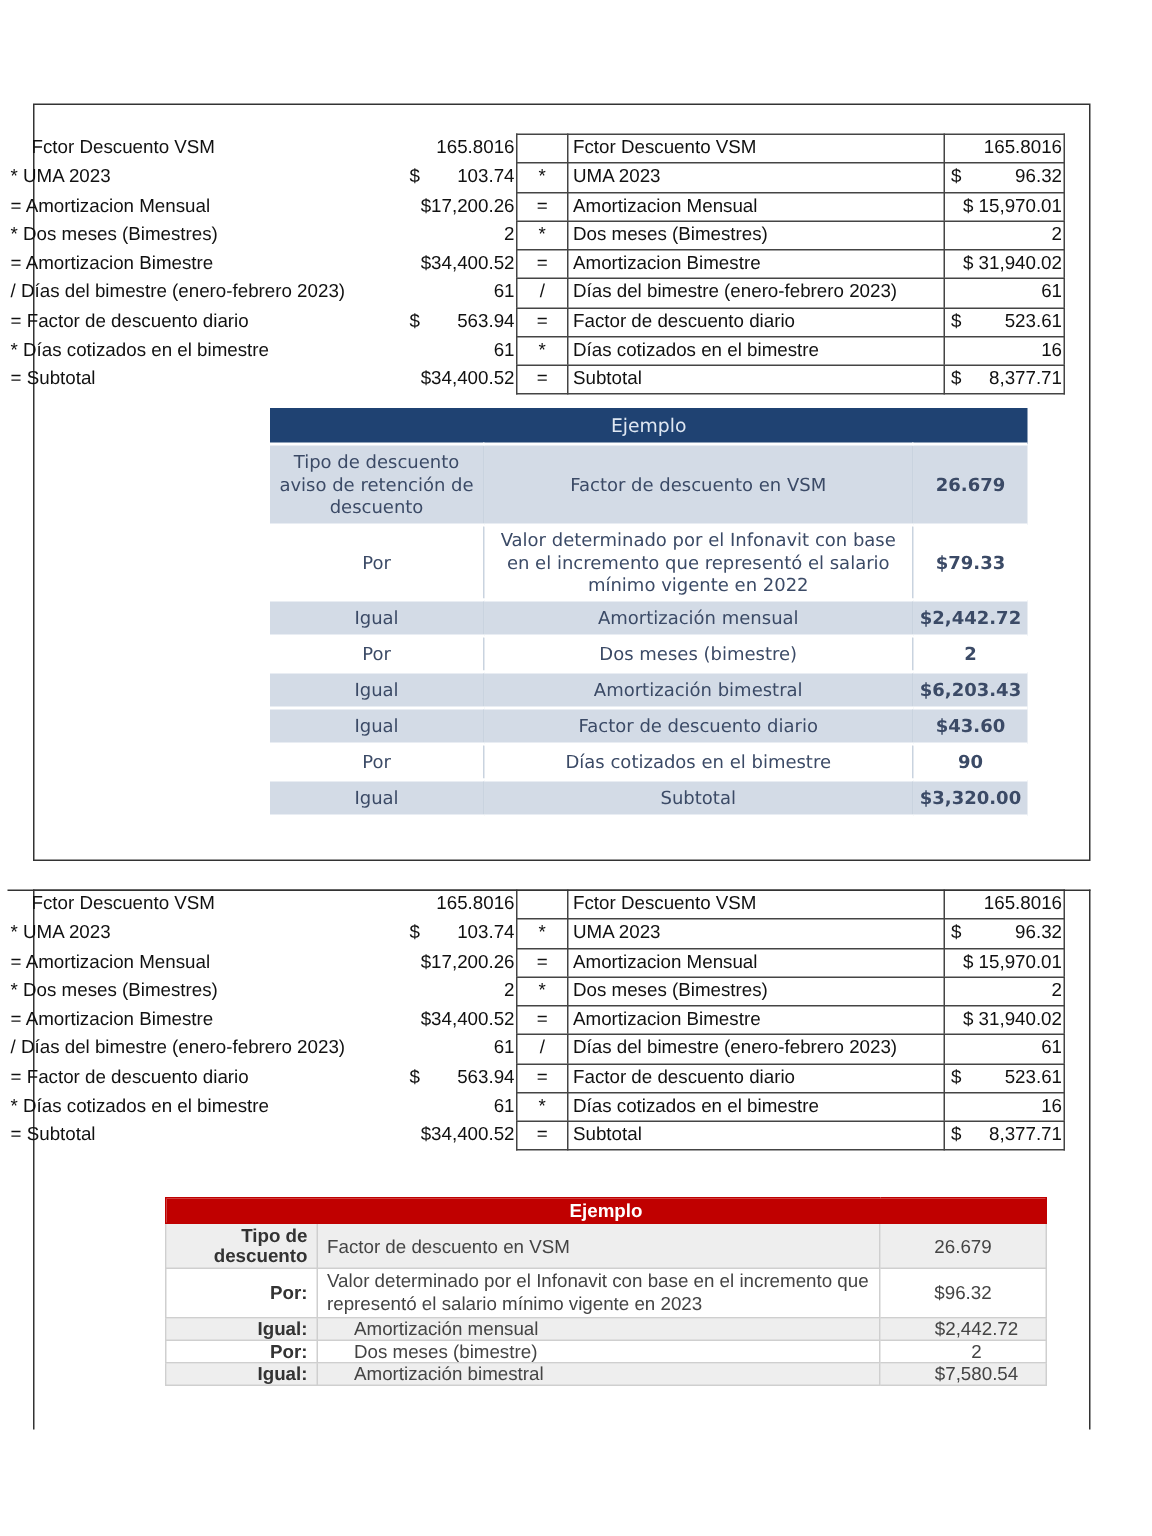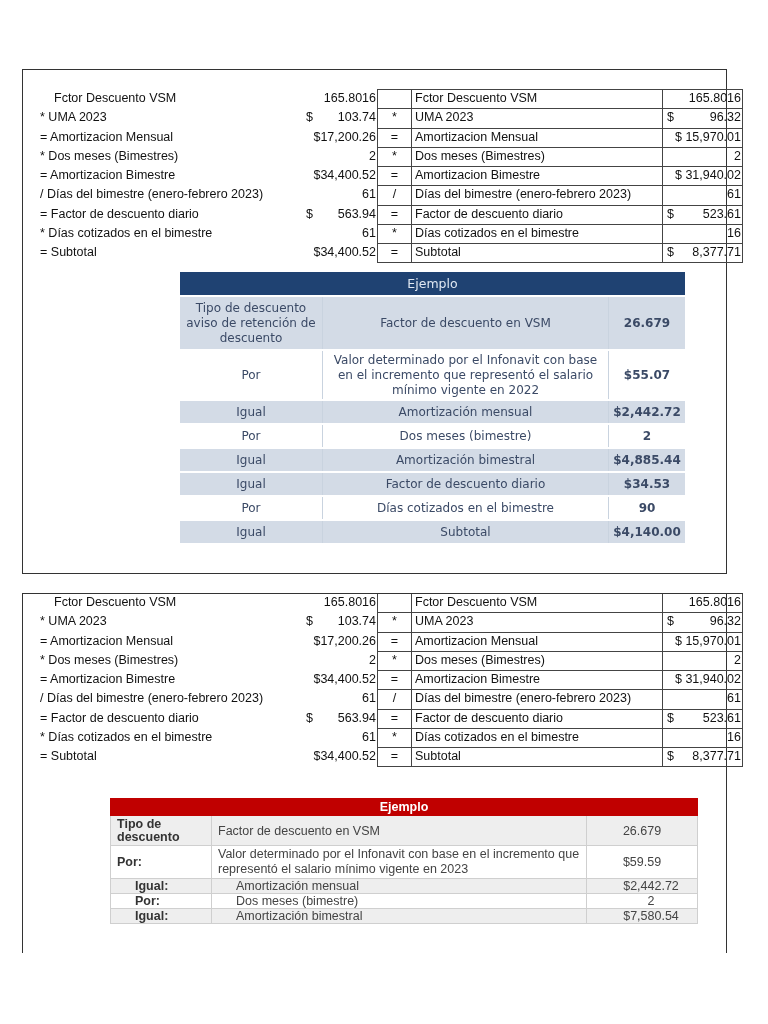--- a/index.html
+++ b/index.html
@@ -4,21 +4,21 @@
 <style>
   html, body { margin: 0; padding: 0; background: #ffffff; }
   body { width: 768px; height: 1024px; position: relative; overflow: hidden;
          font-family: "Liberation Sans", sans-serif; color: #111; }
 
   .frame { position: absolute; border: 1px solid #333; box-sizing: border-box; background: #fff; }
   .frame.f1 { left: 22px; top: 69px; width: 705px; height: 505px; }
   .frame.f2 { left: 22px; top: 593px; width: 705px; height: 360px; border-bottom: none; }
 
   
-  .calc { position: absolute; left: 38px; width: 705px; font-size: 12.5px; }
+  .calc { position: absolute; left: 5px; width: 705px; font-size: 12.5px; }
   .calc.c1 { top: 89px; }
   .calc.c2 { top: 593px; }
   .calc .row { position: relative; height: 19.3px; line-height: 19px; }
   .calc .lab { position: absolute; left: 2px; width: 250px; white-space: nowrap; }
   .calc .lab.first { left: 16px; }
   .calc .lval { position: absolute; left: 262px; width: 76px; text-align: right; white-space: nowrap; }
   .calc .lval .cur { position: absolute; left: 6px; }
   .calc .op { position: absolute; left: 339px; width: 34px; text-align: center; border-left: 1px solid #444; box-sizing: border-box; height: 19.3px; }
   .calc .rlab { position: absolute; left: 373px; width: 251px; padding-left: 3px; box-sizing: border-box; border-left: 1px solid #444; height: 19.3px; white-space: nowrap; }
   .calc .rval { position: absolute; left: 624px; width: 81px; text-align: right; padding-right: 1px; box-sizing: border-box; border-left: 1px solid #444; border-right: 1px solid #444; height: 19.3px; white-space: nowrap; }
@@ -38,21 +38,21 @@
   .blue .tall td { height: 52px; line-height: 15px; }
   .blue .med td { height: 48px; line-height: 15px; }
   .blue .std td { height: 22px; }
   .blue .val { font-weight: bold; }
 
   
   .red { position: absolute; left: 110px; top: 798px; width: 588px; border-collapse: collapse;
          font-family: "Liberation Sans", sans-serif; color: #444; font-size: 12.5px; }
   .red td { border: 1px solid #cfcfcf; padding: 0 6px; }
   .red .hdr td { background: #c00000; color: #fff; font-weight: bold; text-align: center; height: 16px; border-color: #c00000; }
-  .red .k { text-align: left; font-weight: bold; width: 70px; line-height: 13px; color: #333; }
+  .red .k { text-align: right; font-weight: bold; width: 70px; line-height: 13px; color: #333; }
   .red .v { text-align: center; width: 80px; }
   .red .shade td { background: #eeeeee; }
   .red .plain td { background: #ffffff; }
   .red .r1 td { height: 29px; }
   .red .r2 td { height: 32px; line-height: 15px; }
   .red .rs td { height: 14px; line-height: 14px; padding-left: 24px; }
 </style>
 </head>
 <body>
 
@@ -140,51 +140,51 @@
         <td colspan="3">Ejemplo</td>
       </tr>
   <tr class="shade tall">
     <td style="width:134px">Tipo de descuento aviso de retención de descuento</td>
     <td>Factor de descuento en VSM</td>
     <td class="val" style="width:68px">26.679</td>
   </tr>
   <tr class="plain med">
     <td>Por</td>
     <td>Valor determinado por el Infonavit con base en el incremento que representó el salario mínimo vigente en 2022</td>
-    <td class="val">$55.07</td>
+    <td class="val">$79.33</td>
   </tr>
   <tr class="shade std">
     <td>Igual</td>
     <td>Amortización mensual</td>
     <td class="val">$2,442.72</td>
   </tr>
   <tr class="plain std">
     <td>Por</td>
     <td>Dos meses (bimestre)</td>
     <td class="val">2</td>
   </tr>
   <tr class="shade std">
     <td>Igual</td>
     <td>Amortización bimestral</td>
-    <td class="val">$4,885.44</td>
+    <td class="val">$6,203.43</td>
   </tr>
   <tr class="shade std">
     <td>Igual</td>
     <td>Factor de descuento diario</td>
-    <td class="val">$34.53</td>
+    <td class="val">$43.60</td>
   </tr>
   <tr class="plain std">
     <td>Por</td>
     <td>Días cotizados en el bimestre</td>
     <td class="val">90</td>
   </tr>
   <tr class="shade std">
     <td>Igual</td>
     <td>Subtotal</td>
-    <td class="val">$4,140.00</td>
+    <td class="val">$3,320.00</td>
   </tr>
 </tbody>
   </table>
 
 <div class="frame f2"></div>
 
 <div class="calc c2">
   <div class="row firstrow">
     <span class="lab first">Fctor Descuento VSM</span>
     <span class="lval"><span>165.8016</span></span>
@@ -266,21 +266,21 @@
         <td colspan="3">Ejemplo</td>
       </tr>
   <tr class="shade r1">
     <td class="k">Tipo de descuento</td>
     <td>Factor de descuento en VSM</td>
     <td class="v">26.679</td>
   </tr>
   <tr class="plain r2">
     <td class="k">Por:</td>
     <td>Valor determinado por el Infonavit con base en el incremento que representó el salario mínimo vigente en 2023</td>
-    <td class="v">$59.59</td>
+    <td class="v">$96.32</td>
   </tr>
   <tr class="shade rs">
     <td class="k">Igual:</td>
     <td>Amortización mensual</td>
     <td class="v">$2,442.72</td>
   </tr>
   <tr class="plain rs">
     <td class="k">Por:</td>
     <td>Dos meses (bimestre)</td>
     <td class="v">2</td>

